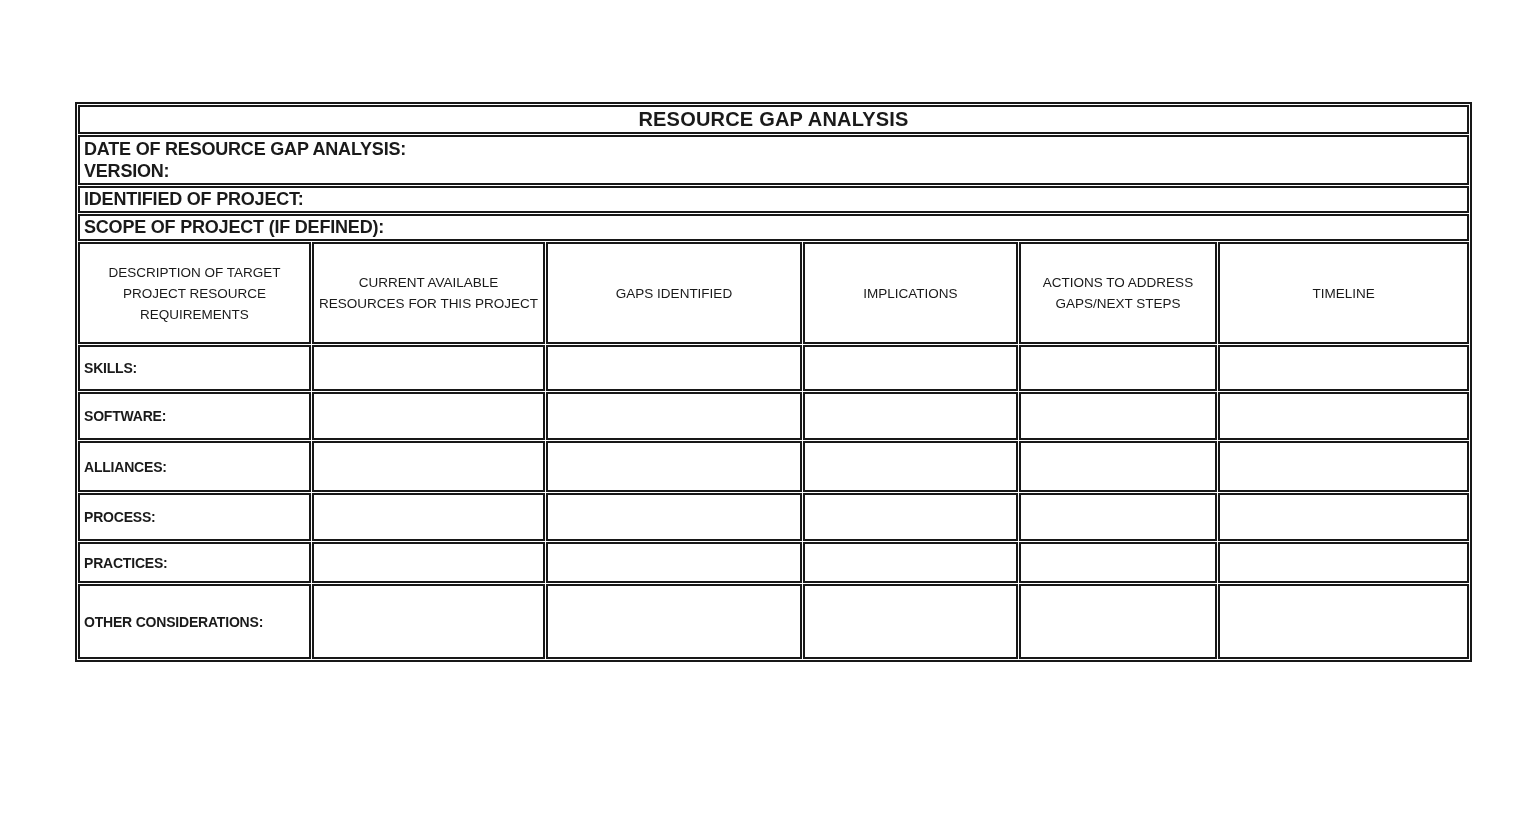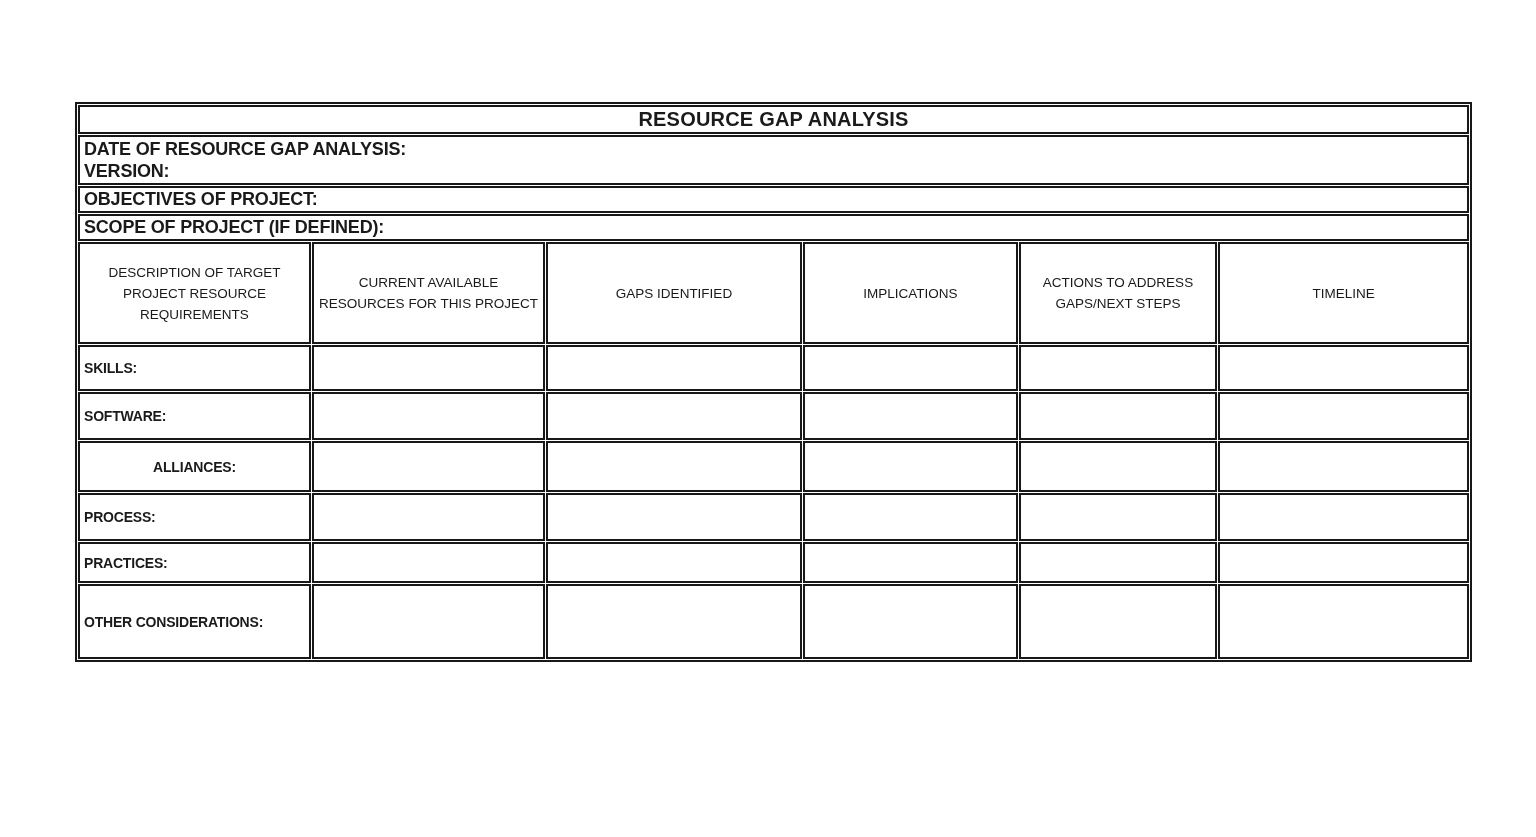--- a/index.html
+++ b/index.html
@@ -79,21 +79,21 @@
   td.row-label {
     font-weight: bold;
     font-size: 14px;
     letter-spacing: -0.2px;
     white-space: nowrap;
   }
   td.empty-cell { background: #ffffff; }
   tr.r-b1 { height: 46px; }
   tr.r-b2 { height: 47px; }
   tr.r-b3 { height: 48px; }
-  tr.r-b4 { height: 51px; text-align: center; }
+  tr.r-b4 { height: 51px; }
   tr.r-b5 { height: 48px; }
   tr.r-b6 { height: 41px; }
   tr.r-b7 { height: 75px; }
   
   .footer {
     position: absolute;
     left: 0;
     top: 781px;
     width: 1536px;
     text-align: center;
@@ -125,21 +125,21 @@
 
     <tr class="r-info-dv">
       <td colspan="6" class="info-cell">
         <div class="line">DATE OF RESOURCE GAP ANALYSIS:</div>
         <div class="line">VERSION:</div>
       </td>
     </tr>
 
 
     <tr class="r-info">
-      <td colspan="6" class="info-cell">OBJECTIVES OF PROJECT:</td>
+      <td colspan="6" class="info-cell">IDENTIFIED OF PROJECT:</td>
     </tr>
 
     <tr class="r-info">
       <td colspan="6" class="info-cell">SCOPE OF PROJECT (IF DEFINED):</td>
     </tr>
 
     <tr class="r-colhead">
       <td class="head-cell hc-1"><span class="wrap">DESCRIPTION OF TARGET PROJECT RESOURCE REQUIREMENTS</span></td>
       <td class="head-cell hc-2"><span class="wrap">CURRENT AVAILABLE RESOURCES FOR THIS PROJECT</span></td>
       <td class="head-cell hc-3"><span class="wrap">GAPS IDENTIFIED</span></td>

